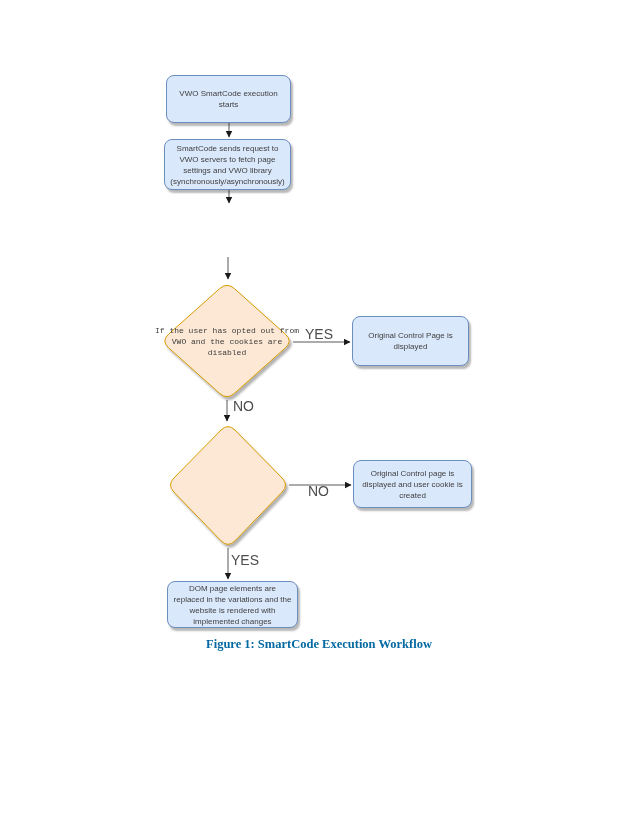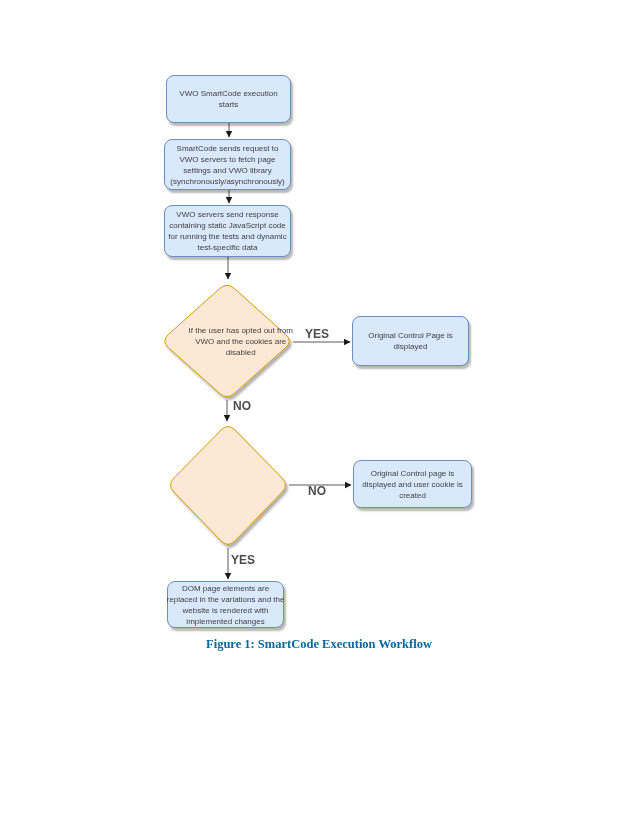--- a/index.html
+++ b/index.html
@@ -43,29 +43,29 @@
     font-size: 8px;
     line-height: 11px;
     color: var(--node-text, #404040);
     text-align: center;
     white-space: pre;
   }
   .decision-label {
     position: absolute;
     display: flex;
     align-items: center;
-    justify-content: flex-end;
+    justify-content: center;
+    font-family: Liberation Mono, monospace;
   }
   .edge-label {
     position: absolute;
-    font-size: 12px;
+    font-size: 14px;
     line-height: 9px;
     color: var(--edge-label-text, #4d4d4d);
     white-space: nowrap;
-    font-weight: bold;
   }
   .figure-caption {
     position: absolute;
     left: 0;
     top: 637px;
     width: 638px;
     text-align: center;
     font-family: "Liberation Serif", serif;
     font-weight: bold;
     font-size: 12.5px;
@@ -104,39 +104,33 @@
 VWO servers to fetch page
 settings and VWO library
 (synchronously/asynchronously)</div>
   </div>
 
   <div class="node" style="left:166px; top:75px; width:125px; height:48px;">
     <div class="node-label">VWO SmartCode execution
 starts</div>
   </div>
 
-  <div class="node" style="left:164px; top:205px; width:127px; height:52px;">
-    <div class="node-label">VWO servers send response
-containing static JavaScript code
-for running the tests and dynamic
-test-specific data</div>
-  </div>
 
   <div class="node" style="left:352px; top:316px; width:117px; height:50px;">
     <div class="node-label">Original Control Page is
 displayed</div>
   </div>
 
   <div class="node" style="left:353px; top:460px; width:119px; height:48px;">
     <div class="node-label">Original Control page is
 displayed and user cookie is
 created</div>
   </div>
 
-  <div class="node" style="left:167px; top:581px; width:117px; height:47px;">
+  <div class="node" style="left:167px; top:581px; width:131px; height:47px;">
     <div class="node-label">DOM page elements are
 replaced in the variations and the
 website is rendered with
 implemented changes</div>
   </div>
 
   <div class="decision-label" style="left:161px; top:282px; width:132px; height:118px;">
     <div class="decision-label-text">If the user has opted out from
 VWO and the cookies are
 disabled</div>

